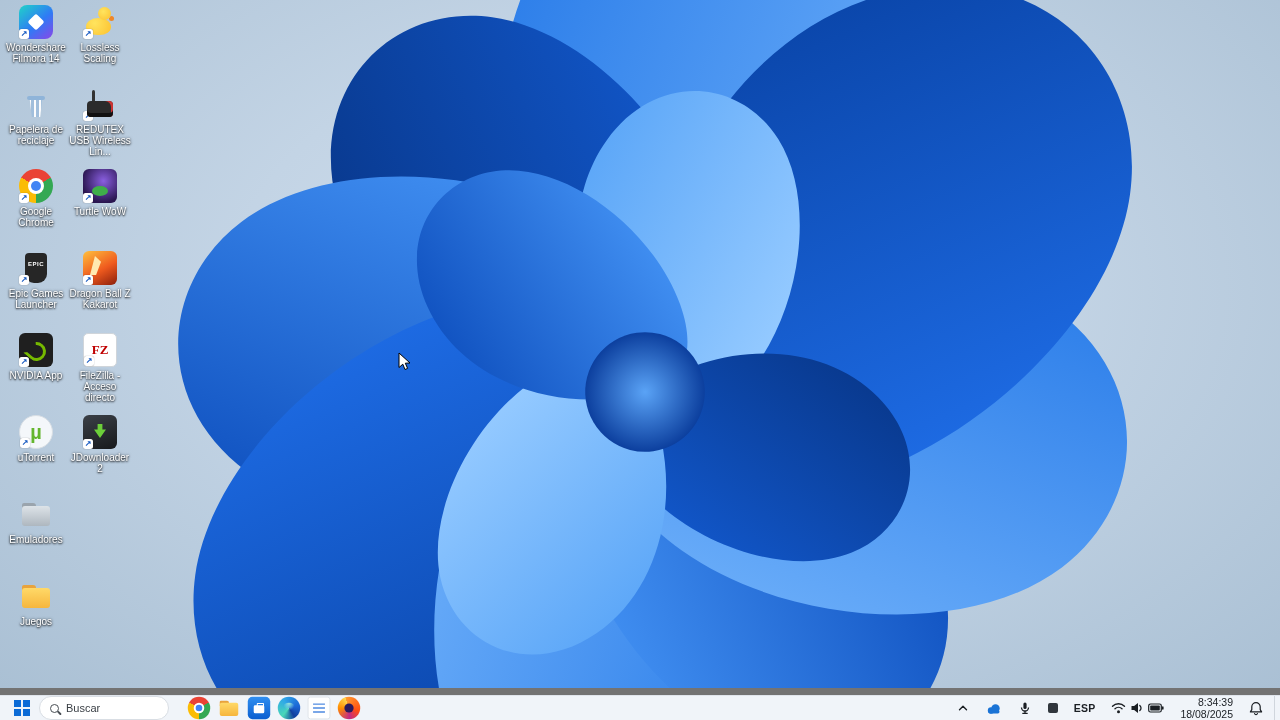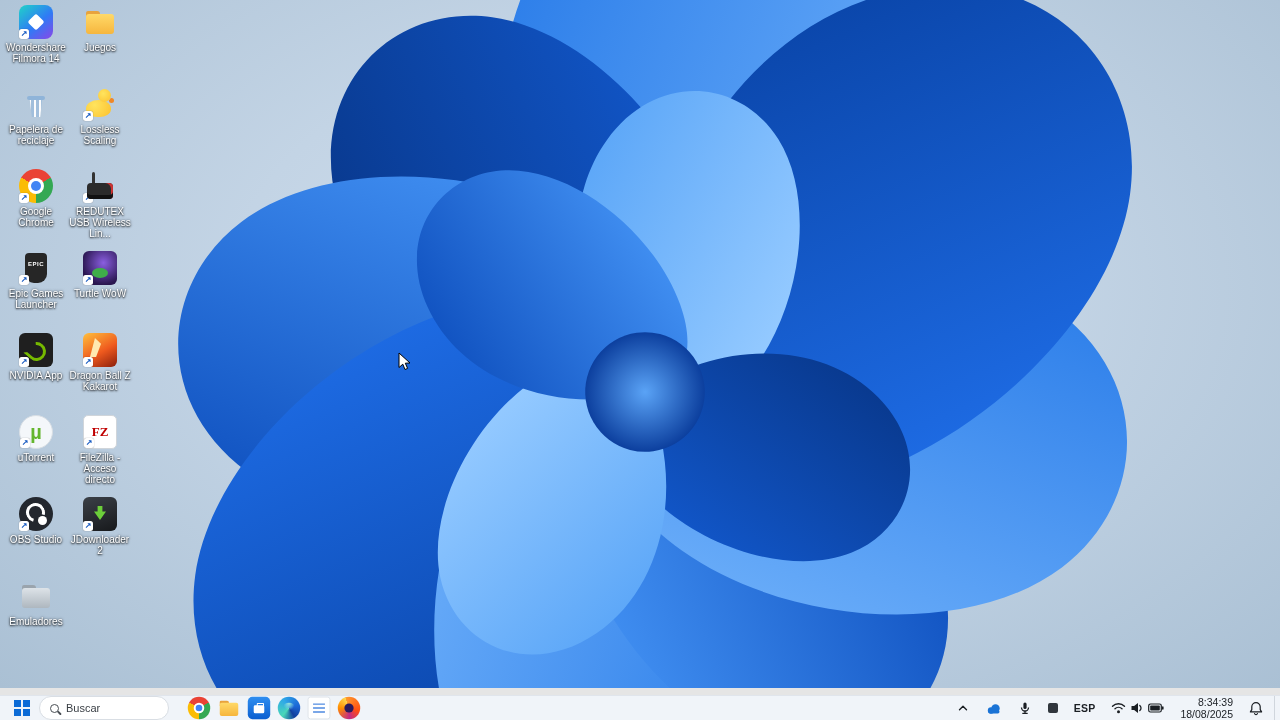--- a/index.html
+++ b/index.html
@@ -1,20 +1,20 @@
 <!DOCTYPE html>
 <html><head>
 <meta charset="utf-8">
 <style>
   html,body{margin:0;padding:0;width:1280px;height:720px;overflow:hidden;
     font-family:"Liberation Sans",sans-serif;}
   *{box-sizing:border-box;}
   button{font:inherit;background:none;border:none;padding:0;margin:0;color:inherit;}
 
-  .stage{position:relative;width:1280px;height:720px;background:#e5e5e5;}
+  .stage{position:relative;width:1280px;height:720px;background:#737373;}
 
   
   .desktop{position:absolute;left:0;top:0;right:0;bottom:32px;overflow:hidden;
     background:radial-gradient(ellipse at 50% 42%,#d2e0ee 0%,#c3d4e5 45%,#aac0d4 100%);}
   .wallpaper-bloom{position:absolute;inset:0;width:100%;height:100%;display:block;}
 
   
   .desk-grid{position:absolute;left:4px;top:5px;display:grid;
     grid-template-rows:repeat(8,82px);grid-auto-flow:column;grid-auto-columns:64px;z-index:2;}
   .desk-grid.tr{left:auto;right:2px;top:5px;grid-template-rows:82px;}
@@ -241,26 +241,20 @@
             <span class="sc-arrow"></span>
           </span>
           <span class="di-label">NVIDIA App</span>
         </div>
         <div class="desk-icon has-shortcut">
           <span class="di ic-utorrent">
             <span class="sc-arrow"></span>
           </span>
           <span class="di-label">uTorrent</span>
         </div>
-        <div class="desk-icon has-shortcut">
-          <span class="di ic-obs">
-            <span class="sc-arrow"></span>
-          </span>
-          <span class="di-label">OBS Studio</span>
-        </div>
         <div class="desk-icon">
           <span class="di ic-emu"></span>
           <span class="di-label">Emuladores</span>
         </div>
         <div class="desk-icon">
           <span class="di ic-folder"></span>
           <span class="di-label">Juegos</span>
         </div>
         <div class="desk-icon has-shortcut">
           <span class="di ic-duck">

